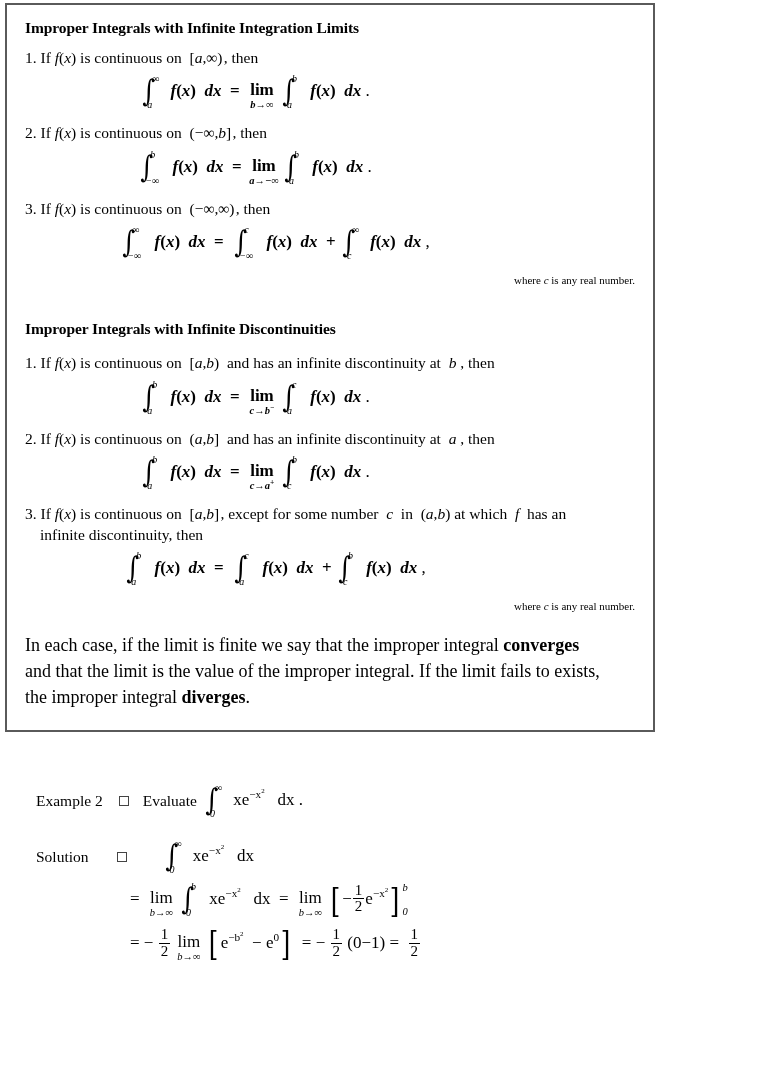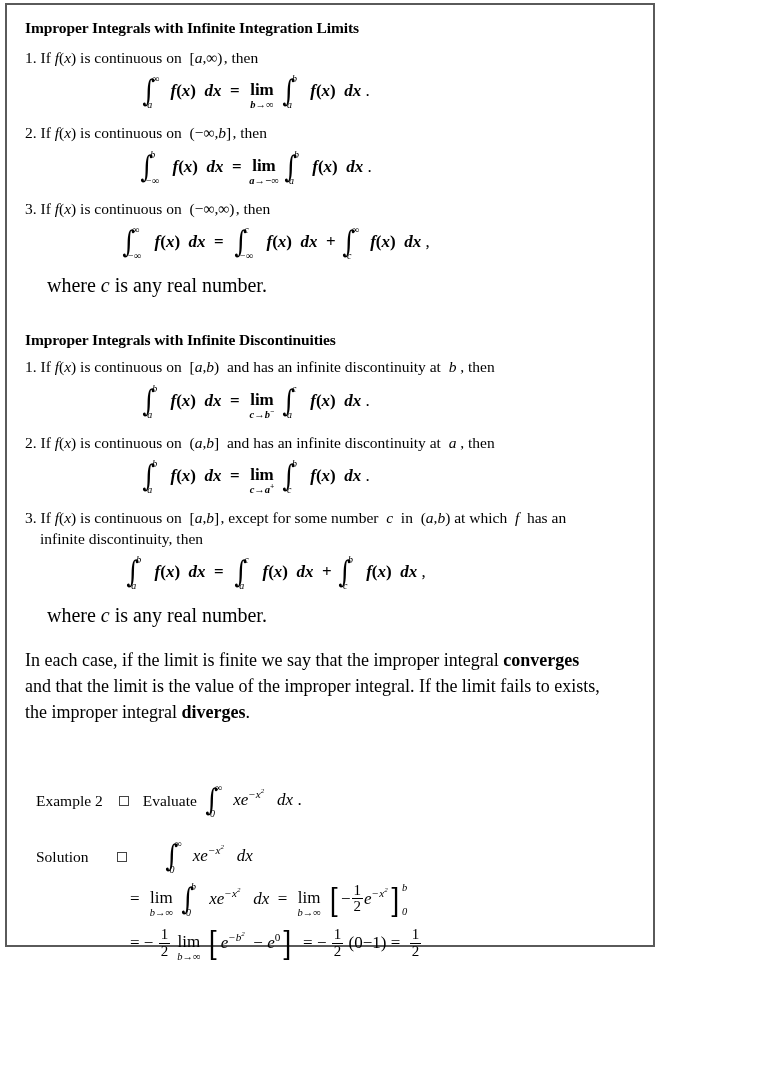--- a/index.html
+++ b/index.html
@@ -15,58 +15,59 @@
     position: relative;
     overflow: hidden;
   }
 
   
   .theorem-box {
     position: absolute;
     left: 5px;
     top: 3px;
     width: 650px;
-    height: 944px;
+    height: 729px;
     border: 2px solid #5a5a5a;
     box-sizing: border-box;
     background: #fff;
   }
   .box-inner {
     padding: 14px 18px 0 18px;
   }
 
   .section-title {
     font-weight: bold;
     font-size: 15.5px;
     letter-spacing: -0.1px;
     margin: 0 0 11px 0;
   }
   .section-title.second {
     margin-top: 34px;
-    margin-bottom: 8px;
+    margin-bottom: 15px;
   }
 
   .item {
     font-size: 15.5px;
     line-height: 1.32;
     margin: 0 0 2px 0;
     padding-left: 0;
   }
   .item .lead {
     display: block;
     text-indent: 0;
   }
   .item .cont {
     display: block;
     padding-left: 15px;
   }
   .note {
-    font-size: 20px;
+    font-size: 11px;
     padding-left: 22px;
     margin-top: 7px;
+    text-align: right;
   }
 
   .formula-line {
     text-align: center;
     margin: 9px 0 16px 0;
     padding-right: 150px;
   }
   .formula-line.wide { padding-right: 110px; }
 
   .closing {
@@ -78,21 +79,21 @@
   .closing b { font-weight: bold; }
 
   
   .math {
     display: inline-block;
     font-family: "Liberation Serif", "DejaVu Serif", serif;
     font-size: 17px;
     white-space: nowrap;
     vertical-align: middle;
   }
-  .mi { font-style: italic; }
+  .mi { }
   .mib { font-style: italic; font-weight: bold; }
   .mb { font-weight: bold; }
   .mup { font-style: normal; }
 
   
   .im {
     font-style: italic;
     font-family: "Liberation Serif", "DejaVu Serif", serif;
   }
 

